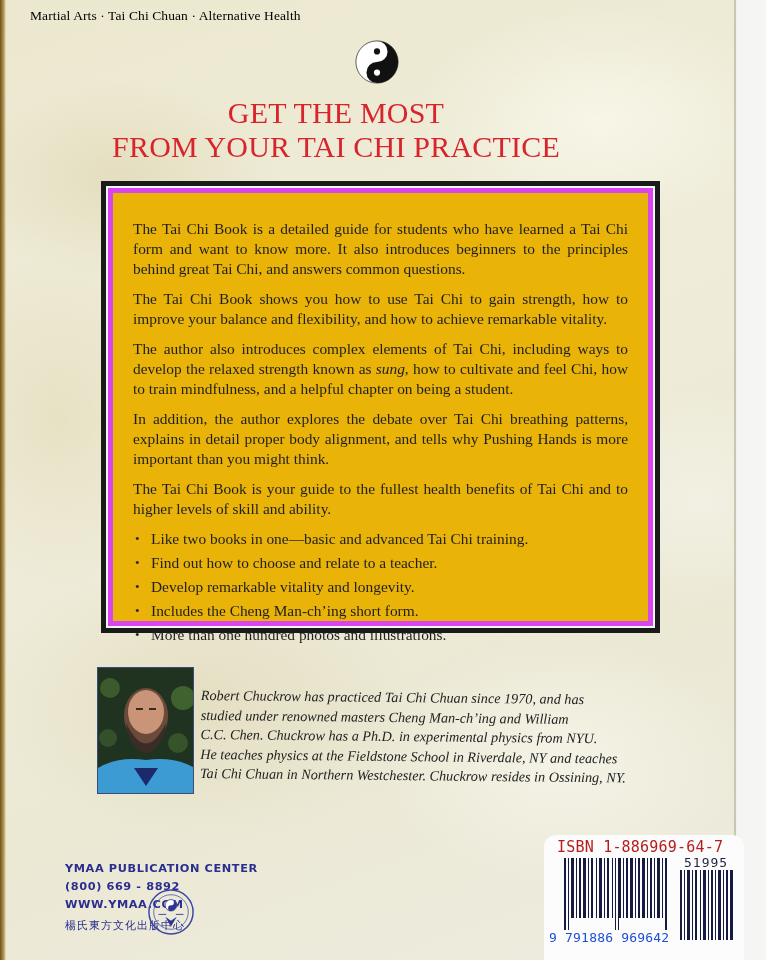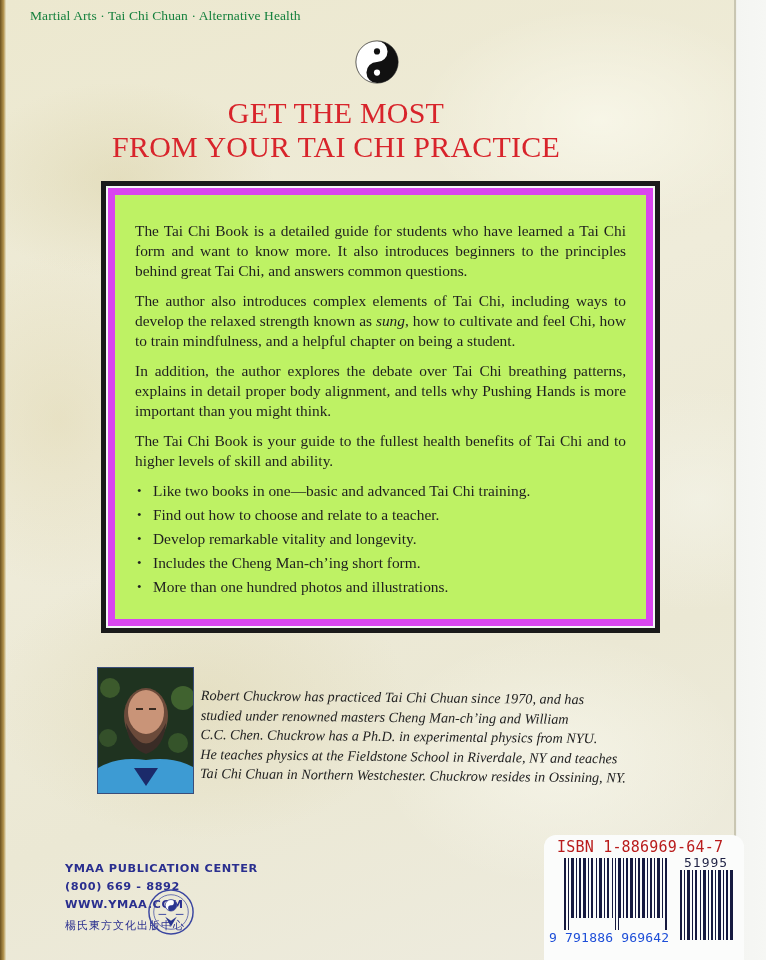--- a/index.html
+++ b/index.html
@@ -28,44 +28,44 @@
       position: absolute; left: 734px; top: 0; width: 32px; height: 960px;
       background: linear-gradient(to right, #d9d8cc 0px, #f4f5f2 3px, #f6f7f4 100%);
     }
     .right-strip::before {
       content: ""; position: absolute; left: 0; top: 0; width: 2px; height: 100%;
       background: #c9c6b2;
     }
 
     .category {
       position: absolute; left: 30px; top: 8px;
-      font-size: 13.5px; color: #15803d; letter-spacing: 0.1px;
+      font-size: 13.5px; color: #000000; letter-spacing: 0.1px;
       white-space: nowrap;
     }
     .yinyang {
       position: absolute; left: 355px; top: 40px; width: 44px; height: 44px;
     }
     .headline {
       position: absolute; left: 0; top: 96px; width: 672px;
       text-align: center; color: #d8242b;
       font-size: 30px; line-height: 34px; letter-spacing: 0.2px;
     }
     .headline .h-line { display: block; }
 
     .blurb-box {
       position: absolute; left: 101px; top: 181px; width: 559px; height: 452px;
       border: 3px solid #1a1a1a;
       background: #1a1a1a;
       padding: 0;
     }
     .blurb-inner {
       position: absolute; left: 4px; top: 4px; right: 4px; bottom: 4px;
-      border: 7px solid #d946ef;
+      border: 5px solid #d946ef;
       outline: 2px solid #f2f7f4;
-      background: #bef264;
+      background: #eab308;
     }
     .blurb-content {
       position: absolute; left: 20px; top: 26px; right: 20px;
       font-size: 15.4px; line-height: 20px; color: #1f1f1f;
       text-align: justify;
     }
     .blurb-content p { margin-bottom: 10px; }
     .blurb-content em { font-style: italic; }
     .bullets { list-style: none; margin-top: 4px; }
     .bullets li { position: relative; padding-left: 18px; margin-bottom: 4px; text-align: left; line-height: 20px; }
@@ -137,20 +137,21 @@
 
 <div class="headline">
   <span class="h-line">GET THE MOST</span>
   <span class="h-line">FROM YOUR TAI CHI PRACTICE</span>
 </div>
 
 <div class="blurb-box">
   <div class="blurb-inner">
     <div class="blurb-content">
       <p>The Tai Chi Book is a detailed guide for students who have learned a Tai Chi form and want to know more. It also introduces beginners to the principles behind great Tai Chi, and answers common questions.</p>
+      <p>The Tai Chi Book shows you how to use Tai Chi to gain strength, how to improve your balance and flexibility, and how to achieve remarkable vitality.</p>
       <p><span>The author also introduces complex elements of Tai Chi, including ways to develop the relaxed strength known as </span><em>sung</em><span>, how to cultivate and feel Chi, how to train mindfulness, and a helpful chapter on being a student.</span></p>
       <p>In addition, the author explores the debate over Tai Chi breathing patterns, explains in detail proper body alignment, and tells why Pushing Hands is more important than you might think.</p>
       <p>The Tai Chi Book is your guide to the fullest health benefits of Tai Chi and to higher levels of skill and ability.</p>
       <ul class="bullets">
         <li>Like two books in one—basic and advanced Tai Chi training.</li>
         <li>Find out how to choose and relate to a teacher.</li>
         <li>Develop remarkable vitality and longevity.</li>
         <li>Includes the Cheng Man-ch’ing short form.</li>
         <li>More than one hundred photos and illustrations.</li>
       </ul>

